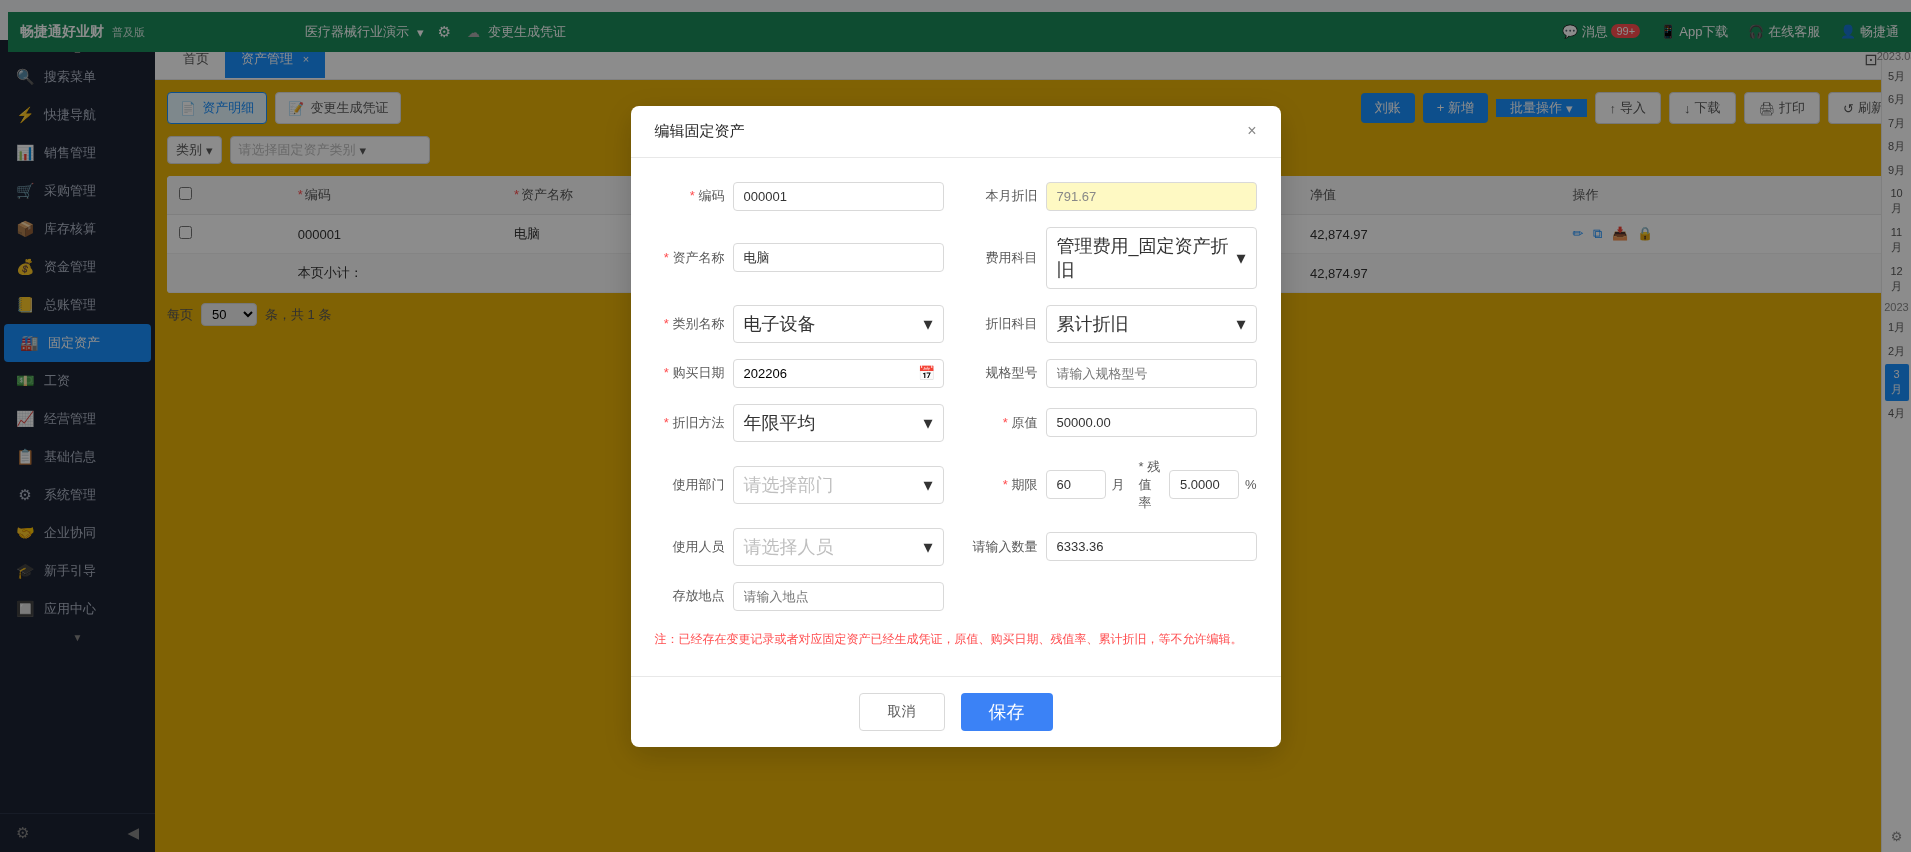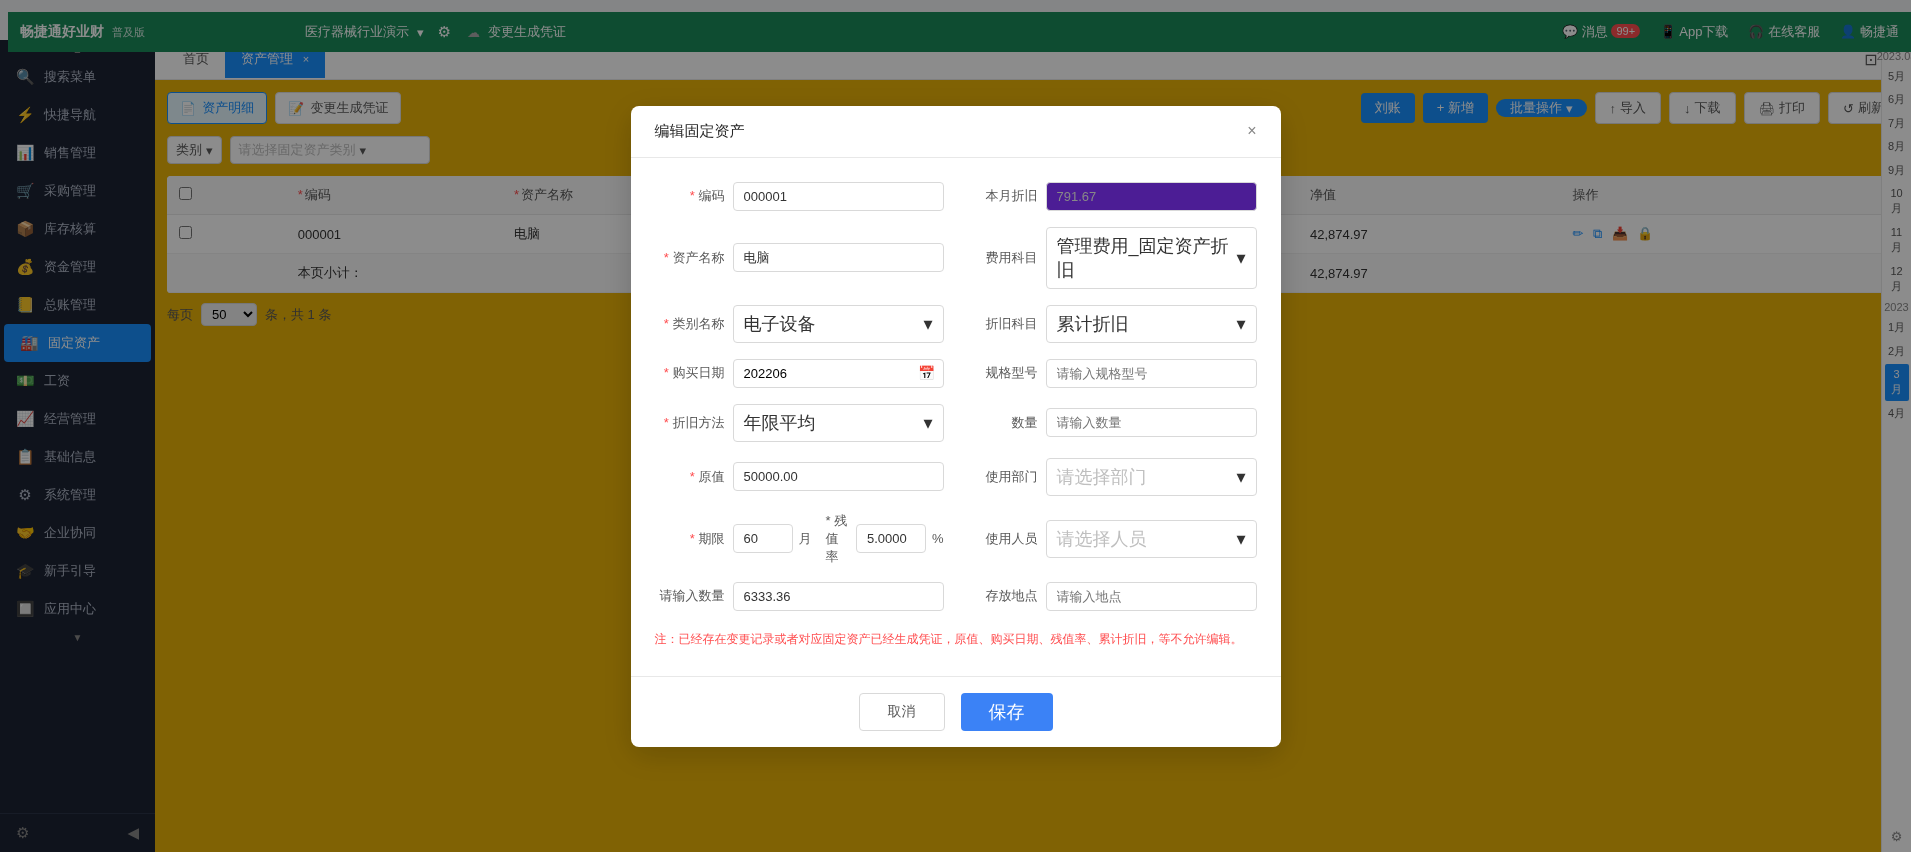--- a/index.html
+++ b/index.html
@@ -152,21 +152,21 @@
       font-size: 13px;
       cursor: pointer;
       display: flex;
       align-items: center;
       gap: 4px;
     }
     .btn-dropdown {
       background: #1890ff;
       color: white;
       border: none;
-      border-radius: 12px;
+      border-radius: 0;
       padding: 0 14px;
       font-size: 13px;
       cursor: pointer;
       display: flex;
       align-items: center;
       gap: 4px;
     }
 
     
     .filter-row {
@@ -314,21 +314,21 @@
     .form-label.required::before { content: '* '; color: #ff4d4f; }
     .form-input {
       flex: 1;
       border: 1px solid #d9d9d9;
       border-radius: 4px;
       padding: 6px 10px;
       font-size: 13px;
       color: #333;
       background: white;
     }
-    .form-input.readonly { background: #4c1d95; color: #888; }
+    .form-input.readonly { background: #fef9c3; color: #888; }
     .form-select {
       flex: 1;
       border: 1px solid #d9d9d9;
       border-radius: 4px;
       padding: 6px 10px;
       font-size: 18px;
       color: #333;
       background: white;
       display: flex;
       align-items: center;
@@ -682,24 +682,20 @@
         <input class="form-input" type="text" placeholder="请输入规格型号" style="">
       </div>
 
       <div class="form-row">
         <label class="form-label required">折旧方法</label>
         <div class="form-select">
           <span>年限平均</span>
           <span>▾</span>
         </div>
       </div>
-      <div class="form-row">
-        <label class="form-label">数量</label>
-        <input class="form-input" type="text" placeholder="请输入数量" style="">
-      </div>
 
       <div class="form-row">
         <label class="form-label required">原值</label>
         <input class="form-input" type="text" value="50000.00" style="">
       </div>
       <div class="form-row">
         <label class="form-label">使用部门</label>
         <div class="form-select">
           <span class="form-select-placeholder">请选择部门</span>
           <span>▾</span>

